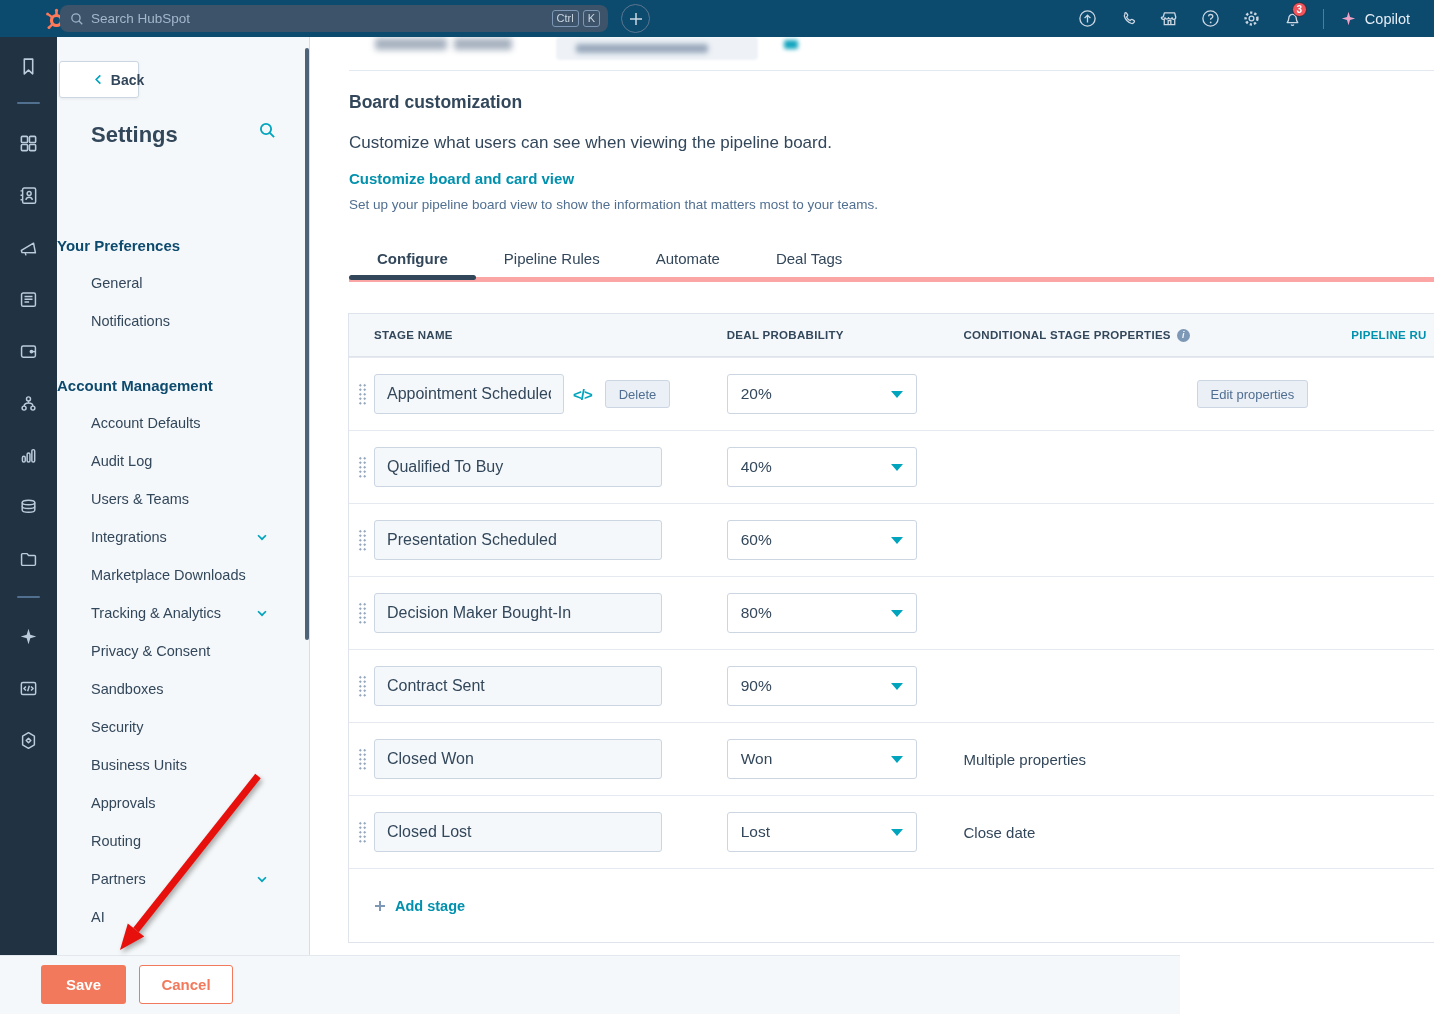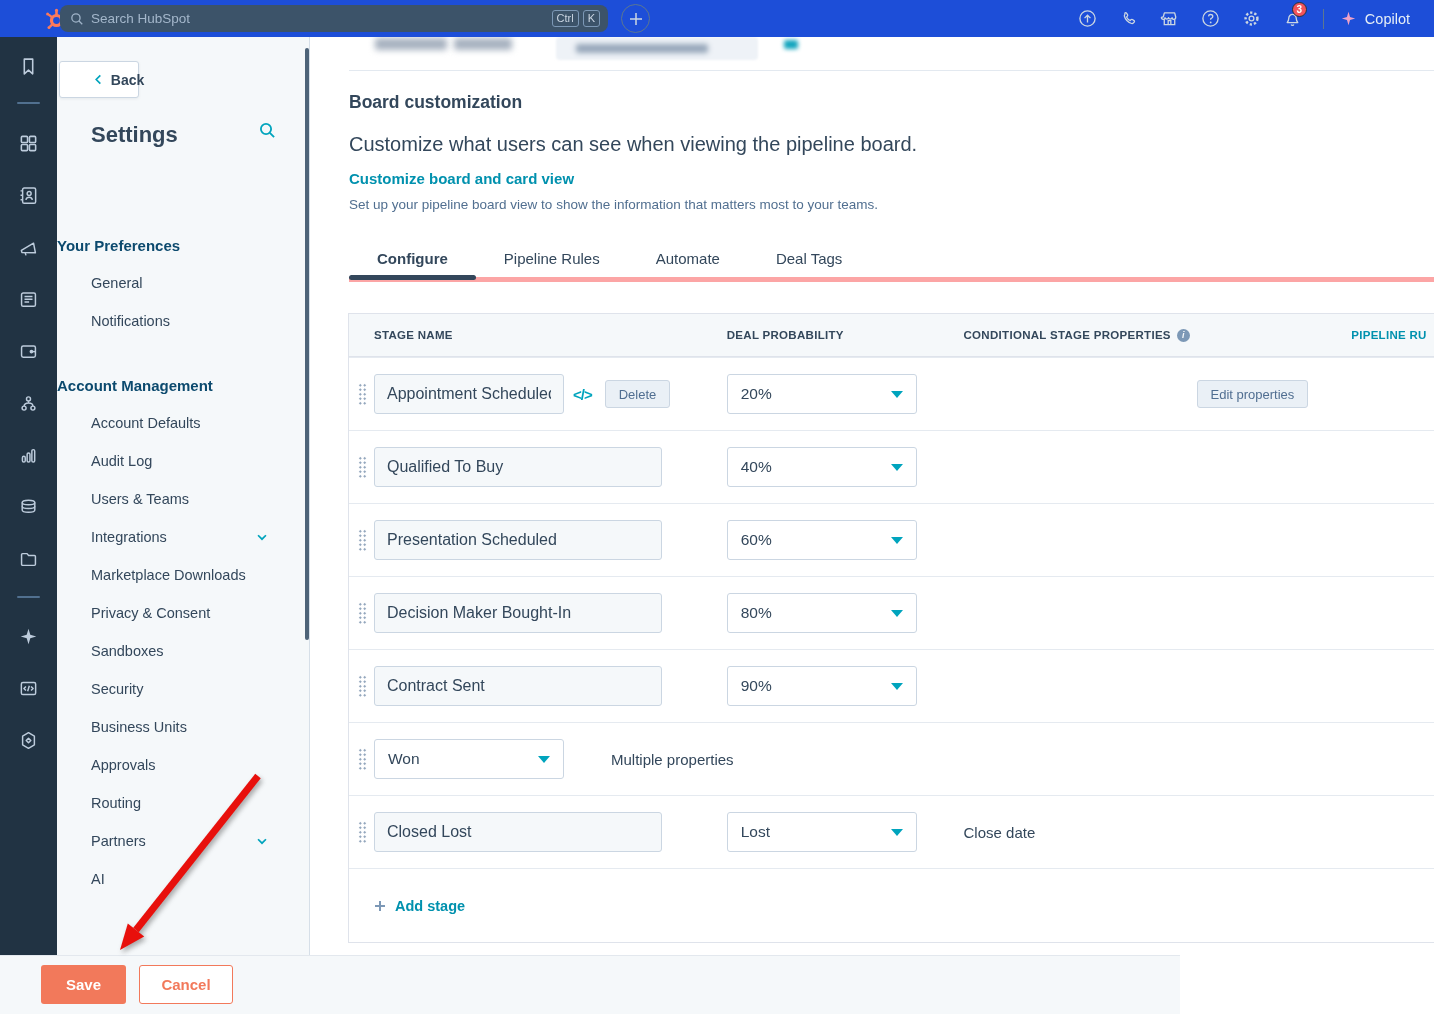--- a/index.html
+++ b/index.html
@@ -1,20 +1,20 @@
 <!DOCTYPE html>
 <html><head>
 <meta charset="utf-8">
 <style>
   * { box-sizing: border-box; margin: 0; padding: 0; }
   html, body { width: 1434px; height: 1014px; overflow: hidden; background: #fff;
     font-family: "Liberation Sans", sans-serif; color: #33475b; }
 
   
-  .topbar { position: absolute; left:0; top:0; width:1434px; height:37px; background:#1d4ed8;
+  .topbar { position: absolute; left:0; top:0; width:1434px; height:37px; background:#0c4a6e;
     display:flex; align-items:center; z-index:10;padding-left:35px; }
   .logo { width:40px; height:37px; display:flex; align-items:center; justify-content:center; cursor:pointer; }
   .searchbar { position:absolute; left:60px; top:5px; width:548px; height:27px; background:#3c5369;
     border-radius:8px; display:flex; align-items:center; padding:0 8px 0 10px; }
   .searchbar .s-icon { color:#9fb3c8; display:flex; margin-right:7px; }
   .search-input { flex:1; background:transparent; border:none; outline:none; color:#cbd6e2;
     font-size:13.5px; font-family:"Liberation Sans",sans-serif; }
   .search-input::placeholder { color:#a4b7cb; }
   .kbd { border:1px solid #7c98b6; color:#cbd6e2; border-radius:3px; font-size:11px;
     padding:1px 4px; margin-left:4px; line-height:13px; }
@@ -67,21 +67,21 @@
     border-radius:2px; filter:blur(3px); }
   .redact-pill { position:absolute; left:246px; top:0px; width:202px; height:23px; background:#eef2f7;
     border-radius:4px; filter:blur(1px); }
   .redact-pill-text { position:absolute; left:20px; top:7px; width:132px; height:9px; background:#97a7ba;
     border-radius:2px; filter:blur(2.5px); }
   .redact-teal { position:absolute; left:474px; top:3px; width:14px; height:9px; background:#14a5be;
     border-radius:2px; filter:blur(2px); }
   .top-divider { position:absolute; left:39px; top:33px; right:0; height:1px; background:#e3e9f0; }
 
   .board-title { position:absolute; left:39px; top:55px; font-size:17.5px; font-weight:bold; color:#33475b; }
-  .board-desc { position:absolute; left:39px; top:96px; font-size:20px; color:#33475b; }
+  .board-desc { position:absolute; left:39px; top:96px; font-size:17px; color:#33475b; }
   .board-link { position:absolute; left:39px; top:133px; font-size:15px; font-weight:bold; color:#0091ae; cursor:pointer; }
   .board-link-desc { position:absolute; left:39px; top:160px; font-size:13.5px; color:#516f90; }
 
   .tabs { position:absolute; left:39px; top:203px; right:0; height:42px; display:flex;
     border-bottom:5px solid #fca5a5; }
   .tab { position:relative; padding:0 28px; display:flex; align-items:center; font-size:15px;
     color:#33475b; cursor:pointer; }
   .tab.active { font-weight:bold; }
   .tab.active::after { content:""; position:absolute; left:0; right:0; bottom:-3px; height:5px;
     background:#33475b; border-radius:3px; }
@@ -350,20 +350,28 @@
       <span class="nav-chev">
           <svg width="14" height="14" viewBox="0 0 16 16" fill="none" stroke="currentColor" stroke-width="2">
             <path d="M3.5 6l4.5 4.5L12.5 6"></path>
           </svg>
         </span>
     </div>
     <div class="sp-item">
         <span>Marketplace Downloads</span>
       </div>
     <div class="sp-item">
+      <span>Tracking &amp; Analytics</span>
+      <span class="nav-chev">
+          <svg width="14" height="14" viewBox="0 0 16 16" fill="none" stroke="currentColor" stroke-width="2">
+            <path d="M3.5 6l4.5 4.5L12.5 6"></path>
+          </svg>
+        </span>
+    </div>
+    <div class="sp-item">
         <span>Privacy &amp; Consent</span>
       </div>
     <div class="sp-item">
         <span>Sandboxes</span>
       </div>
     <div class="sp-item">
         <span>Security</span>
       </div>
     <div class="sp-item">
         <span>Business Units</span>
@@ -529,20 +537,23 @@
         </div>
       <div class="cell c-cond">
           <span></span>
         </div>
       <div class="cell c-rules"></div>
     </div>
 
     <div class="trow">
       <div class="cell c-handle">
           <span class="drag-handle"></span>
+        </div>
+      <div class="cell c-stage">
+          <input class="stage-input" value="Closed Won" style="">
         </div>
       <div class="cell c-prob">
           <div class="dropdown">
             <span>Won</span>
             <span class="caret"></span>
           </div>
         </div>
       <div class="cell c-cond">
           <span>Multiple properties</span>
         </div>

